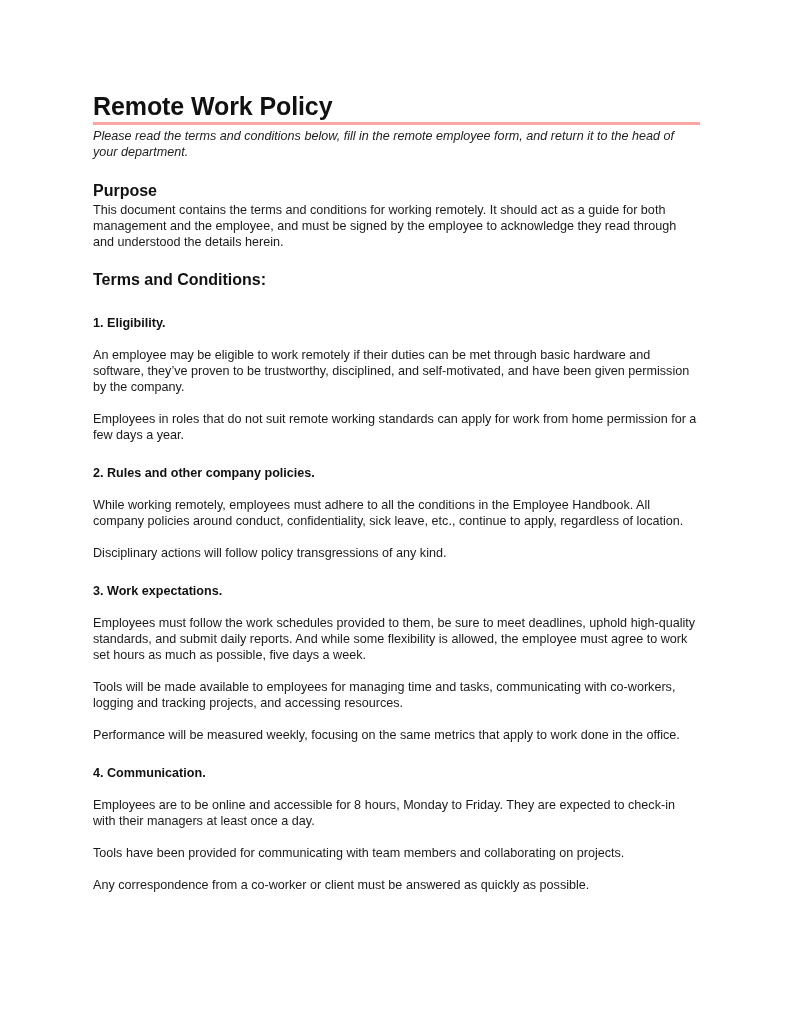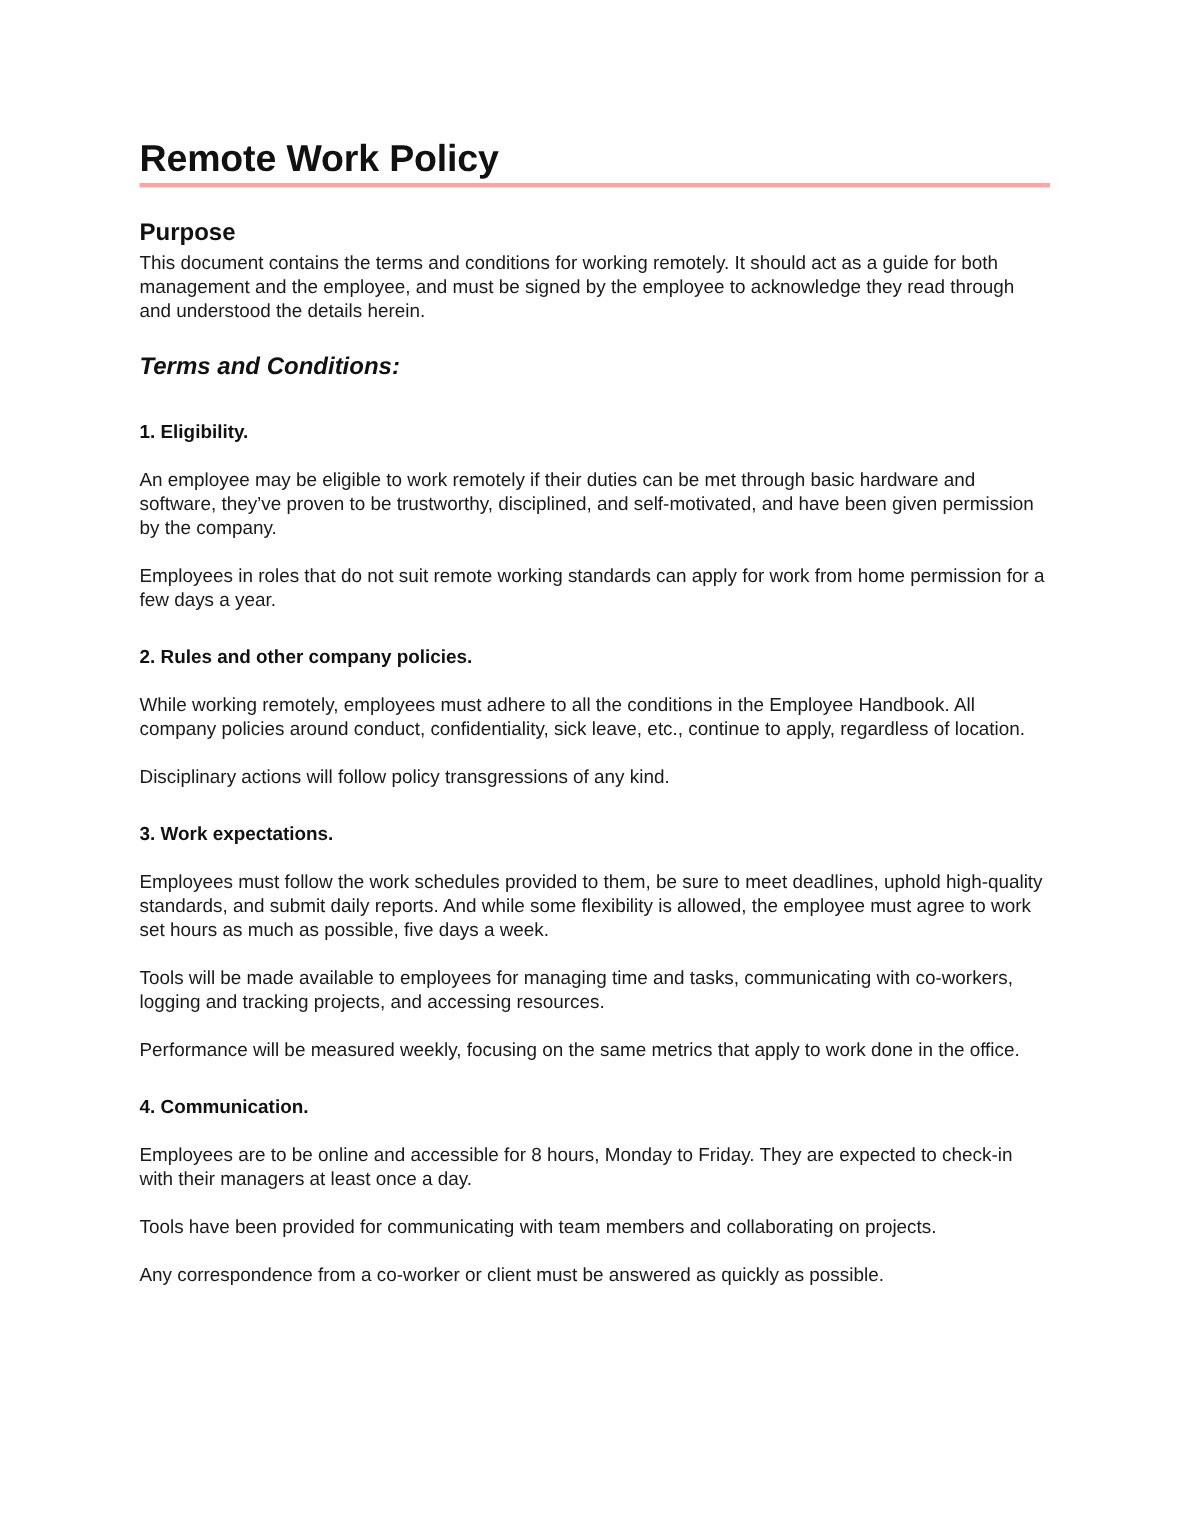--- a/index.html
+++ b/index.html
@@ -5,30 +5,31 @@
   html, body { margin: 0; padding: 0; background: #ffffff; }
   body { width: 790px; height: 1022px; position: relative; overflow: hidden;
          font-family: "Liberation Sans", sans-serif; color: #111111; }
   .page { position: absolute; left: 93px; top: 92px; width: 607px; }
   .title { font-size: 25px; font-weight: bold; line-height: 28px; margin: 0; padding-bottom: 2px;
            border-bottom: 3px solid #fca5a5; letter-spacing: -0.1px; }
   .subtitle { font-style: italic; font-size: 12.6px; line-height: 16px; margin: 3px 0 0 0; color: #222; }
   .h2 { font-size: 16px; font-weight: bold; line-height: 22px; margin: 0; }
   .purpose-h { margin-top: 20px; }
   .body-text { font-size: 12.6px; line-height: 16px; margin: 0; color: #1a1a1a; }
-  .terms-h { margin-top: 19px; font-style: italic; }
+  .terms-h { margin-top: 19px; }
   .item-h { font-size: 12.6px; font-weight: bold; line-height: 16px; margin: 22px 0 0 0; }
   .item-h.first { margin-top: 24px; }
   .para { font-size: 12.6px; line-height: 16px; margin: 16px 0 0 0; color: #1a1a1a; }
 </style>
 </head>
 <body>
 
 <div class="page">
   <h1 class="title">Remote Work Policy</h1>
+  <p class="subtitle">Please read the terms and conditions below, fill in the remote employee form, and return it to the head of your department.</p>
 
   <h2 class="h2 purpose-h">Purpose</h2>
   <p class="body-text">This document contains the terms and conditions for working remotely. It should act as a guide for both management and the employee, and must be signed by the employee to acknowledge they read through and understood the details herein.</p>
 
   <h2 class="h2 terms-h">Terms and Conditions:</h2>
 
   <div>
     <p class="item-h first">1. Eligibility.</p>
     <p class="para">An employee may be eligible to work remotely if their duties can be met through basic hardware and software, they’ve proven to be trustworthy, disciplined, and self-motivated, and have been given permission by the company.</p>
     <p class="para">Employees in roles that do not suit remote working standards can apply for work from home permission for a few days a year.</p>

